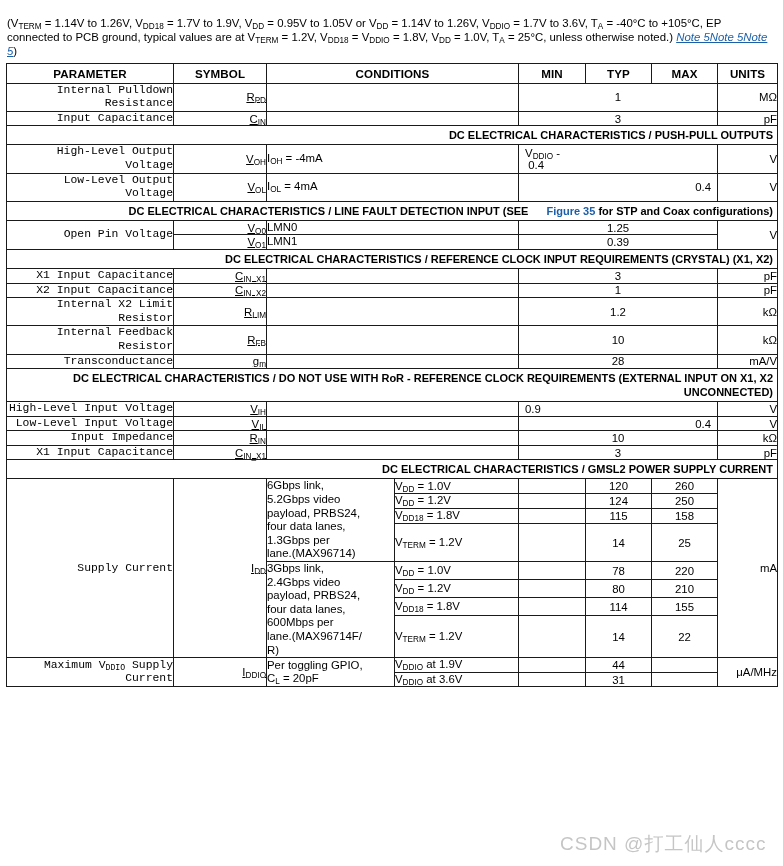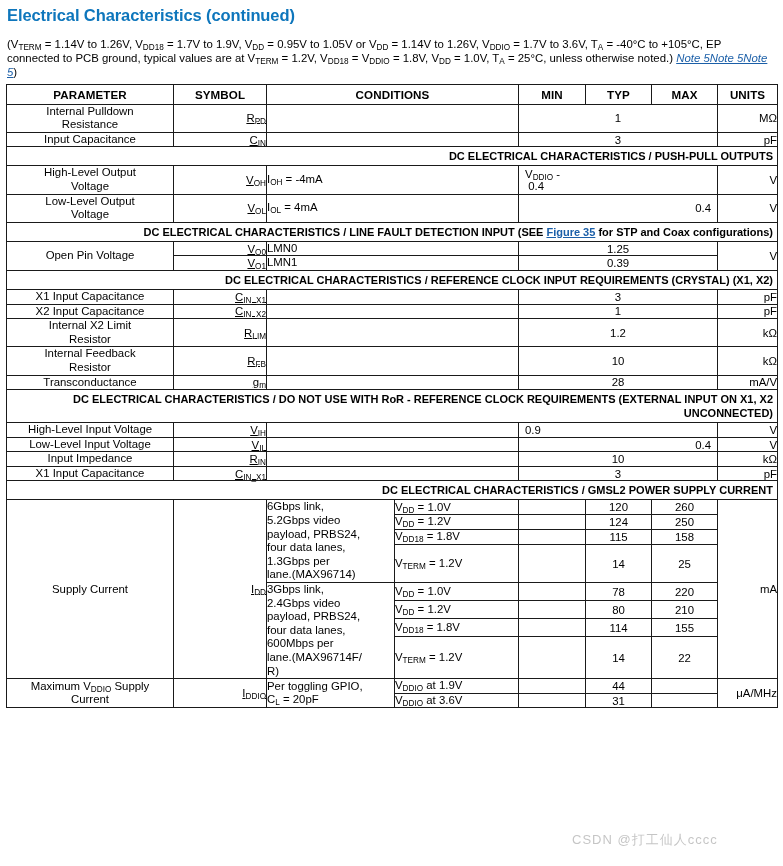--- a/index.html
+++ b/index.html
@@ -66,23 +66,24 @@
   th.hdr {
     font-weight: bold;
     text-align: center;
     font-size: 11.6px;
     height: 19px;
     line-height: 19px;
     letter-spacing: 0.1px;
   }
 
   td.pname {
-    text-align: center;
+    text-align: right;
     padding: 2px 4px 2px 5px;
     line-height: 13.6px;
+    font-family: Liberation Mono, monospace;
   }
   td.sym {
     text-align: right;
     padding: 2px 2px;
     text-decoration: underline;
   }
   td.cond {
     text-align: left;
     padding: 2px 4px 2px 5px;
     line-height: 13.6px;
@@ -100,44 +101,43 @@
 
   tr.section td {
     font-weight: bold;
     text-align: right;
     padding: 2px 4px 2px 5px;
     font-size: 11px;
     line-height: 14px;
   }
   tr.section td .lnk {
     color: #1b5fa8;
-    text-decoration: underline;
+    margin-left: 15px;
   }
 
   
   td.gtop { border-top: 2px solid #8a8a8a; }
   td.gbot { border-bottom: 2px solid #8a8a8a; margin-top: 11px; }
 
   .wm {
     position: absolute;
-    left: 572px; top: 831px;
-    font-size: 13px;
+    left: 560px; top: 831px;
+    font-size: 19px;
     color: rgba(150,150,150,0.55);
     font-family: "Liberation Sans", sans-serif;
     letter-spacing: 1px;
     white-space: nowrap;
     pointer-events: none;
   }
 </style>
 </head>
 <body>
 
 <div class="page">
 
-  <div class="doc-title">Electrical Characteristics (continued)</div>
 
   <div class="cond-note">
     (V<sub>TERM</sub> = 1.14V to 1.26V, V<sub>DD18</sub> = 1.7V to 1.9V, V<sub>DD</sub> = 0.95V to 1.05V or V<sub>DD</sub> = 1.14V to 1.26V, V<sub>DDIO</sub> = 1.7V to 3.6V,
     T<sub>A</sub> = -40°C to +105°C, EP connected to PCB ground, typical values are at V<sub>TERM</sub> = 1.2V, V<sub>DD18</sub> = V<sub>DDIO</sub> = 1.8V, V<sub>DD</sub> = 1.0V, T<sub>A</sub> =
     25°C, unless otherwise noted.) <span class="lnk">Note 5Note 5Note 5</span><span>)</span>
   </div>
 
   <table class="spec">
     <colgroup>
       <col class="c-param">

